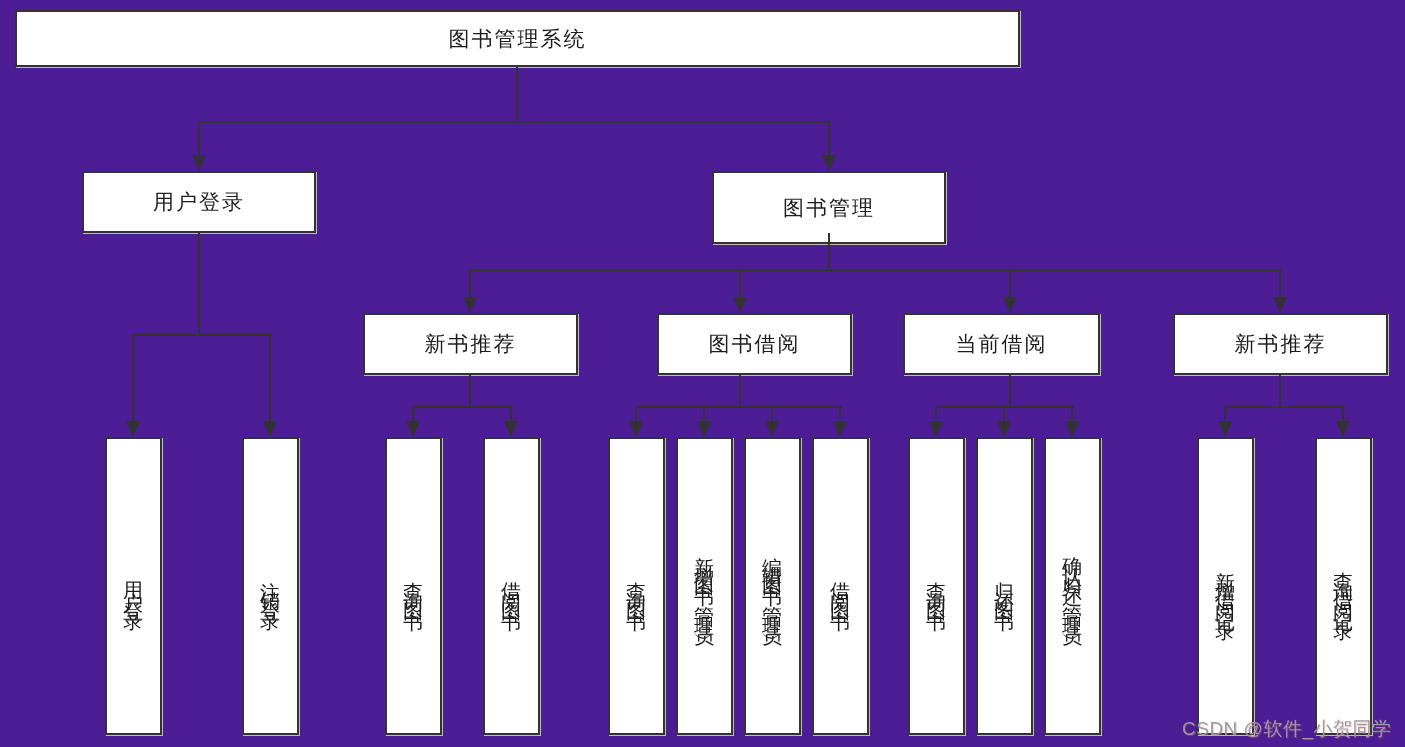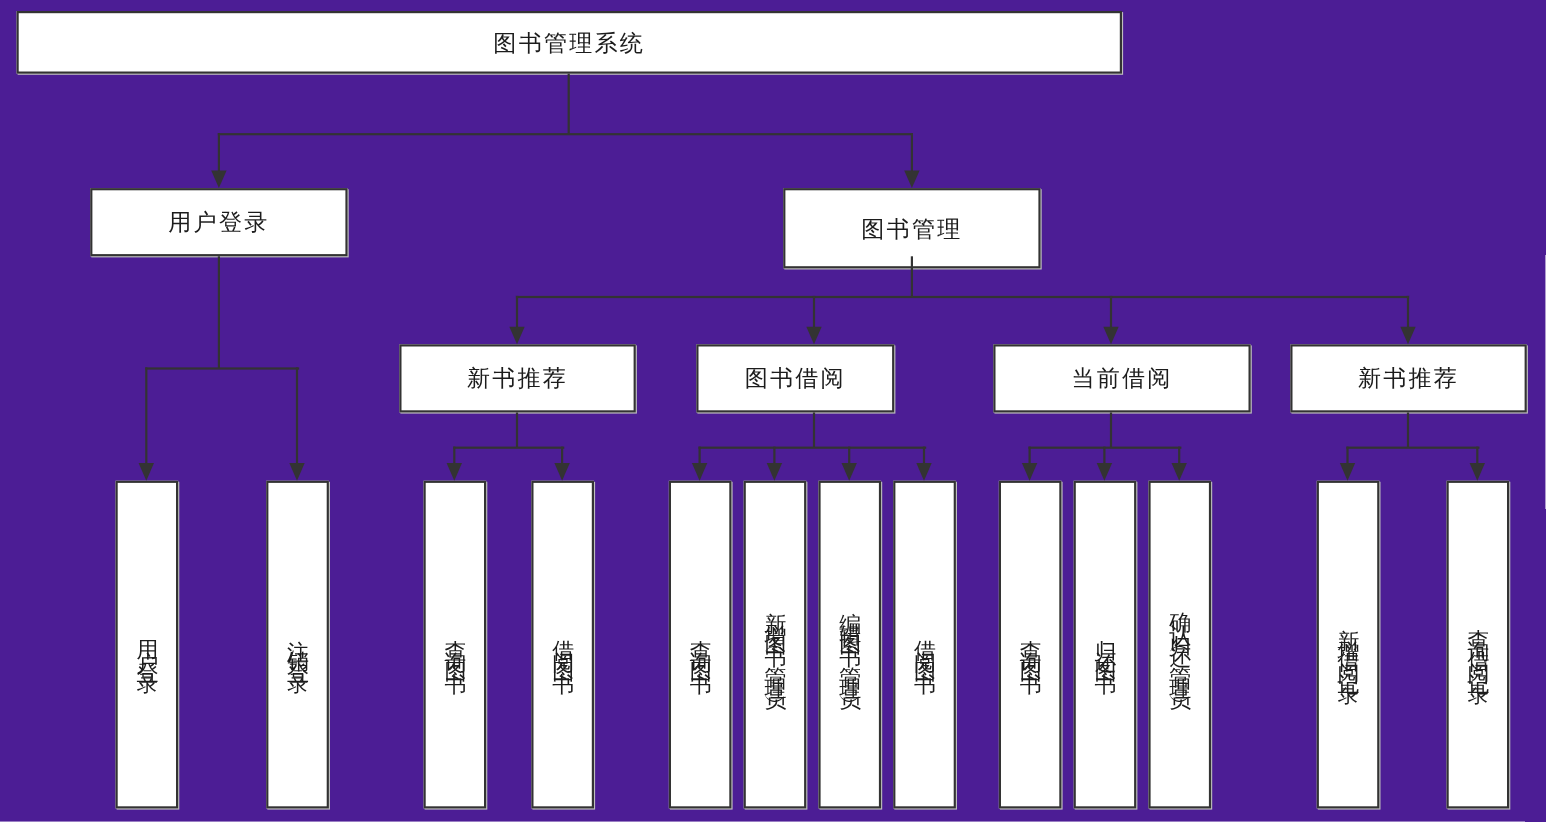--- a/index.html
+++ b/index.html
@@ -40,22 +40,22 @@
     position:absolute;width:0;height:0;
     border-left:7px solid transparent;
     border-right:7px solid transparent;
     border-top:16px solid #333333;
   }
   
   #n-root{left:15px;top:10px;width:1005px;height:57px;}
   #n-user-login{left:82px;top:171px;width:234px;height:62px;}
   #n-book-mgmt{left:712px;top:171px;width:234px;height:73px;}
   #n-new-book-rec{left:363px;top:313px;width:215px;height:62px;}
-  #n-book-borrow{left:633px;top:313px;width:180px;height:62px;text-align:right;}
-  #n-current-borrow{left:903px;top:313px;width:234px;height:62px;}
+  #n-book-borrow{left:657px;top:313px;width:195px;height:62px;text-align:right;}
+  #n-current-borrow{left:903px;top:313px;width:197px;height:62px;}
   #n-borrow-records{left:1173px;top:313px;width:215px;height:62px;}
   
   #n-login{left:105px;}
   #n-logout{left:242px;}
   #n-rec-query{left:385px;}
   #n-rec-borrow{left:483px;}
   #n-bb-query{left:608px;}
   #n-bb-add{left:676px;}
   #n-bb-edit{left:744px;}
   #n-bb-borrow{left:812px;}
@@ -197,14 +197,15 @@
   <div class="ar" style="left:997px;top:421px"></div>
   <div class="ar" style="left:1065px;top:421px"></div>
 
   <div class="ln" style="left:1279px;top:375px;width:2px;height:32px"></div>
   <div class="ln" style="left:1224px;top:406px;width:121px;height:2px"></div>
   <div class="ln" style="left:1224px;top:406px;width:2px;height:17px"></div>
   <div class="ln" style="left:1342px;top:406px;width:2px;height:17px"></div>
   <div class="ar" style="left:1218px;top:421px"></div>
   <div class="ar" style="left:1336px;top:421px"></div>
 
+  <div id="watermark">CSDN @软件_小贺同学</div>
 
 </div>
 
 </body></html>

